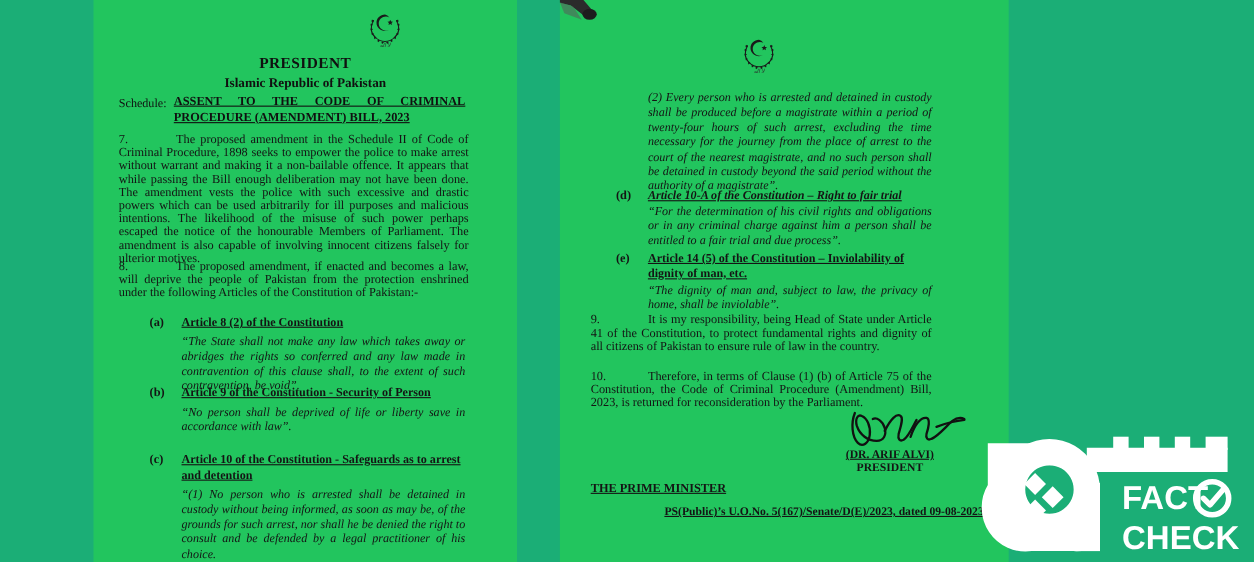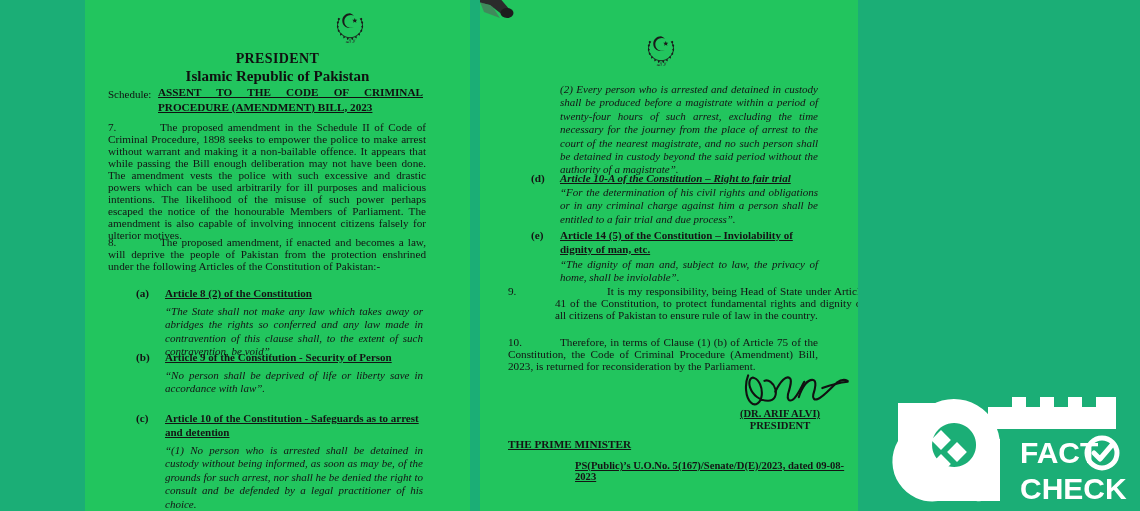--- a/index.html
+++ b/index.html
@@ -18,21 +18,21 @@
 
   
   .sheet {
     position: absolute;
     top: 0;
     height: 511px;
     background: #22c55e;
     overflow: hidden;
   }
   #sheet-1 { left: 85px;  width: 385px; }
-  #sheet-2 { left: 480px; width: 378px; }
+  #sheet-2 { left: 509px; width: 408px; }
 
   .page-inner {
     position: absolute;
     inset: 0;
     color: #141414;
   }
 
   
   .clip {
     position: absolute;
@@ -92,21 +92,21 @@
     position: absolute;
     font-size: 11px;
     font-style: italic;
     text-align: justify;
     text-align-last: left;
     line-height: 1.22;
   }
 
   
   #p1-title   { left: 0;   top: 51px;  width: 385px; font-size: 14px; letter-spacing: .4px;}
-  #p1-sub     { left: 0;   top: 68px;  width: 385px; font-size: 15px; }
+  #p1-sub     { left: 0;   top: 68px;  width: 385px; font-size: 12px; }
   #p1-subjlbl { left: 23px;  top: 88px;  font-size: 11px; }
   #p1-subjval { left: 73px;  top: 85px;  width: 265px; font-size: 11.2px;
                 font-weight: bold; text-decoration: underline;
                 text-align: justify; text-align-last: left; line-height: 1.3; }
 
   
   #sig {
     position: absolute;
     left: 262px;
     top: 370px;
@@ -225,21 +225,21 @@
 
       <div class="letter" style="left:51px; top:172px;">(d)</div>
       <div class="subhead i" style="left:80px; top:172px; width:258px;">Article 10-A of the Constitution – Right to fair trial</div>
       <div class="subquote" style="left:80px; top:186px; width:258px;">“For the determination of his civil rights and obligations or in any criminal charge against him a person shall be entitled to a fair trial and due process”.</div>
 
       <div class="letter" style="left:51px; top:229px;">(e)</div>
       <div class="subhead" style="left:80px; top:229px; width:258px;">Article 14 (5) of the Constitution –  Inviolability of dignity of man, etc.</div>
       <div class="subquote" style="left:80px; top:258px; width:258px;">“The dignity of man and, subject to law, the privacy of home, shall be inviolable”.</div>
 
       <div class="num" style="left:28px; top:285px;">9.</div>
-      <div class="para just" style="left:28px; top:285px; width:310px;margin-left:47px;"><span class="lead"></span><span>It is my responsibility, being Head of State under Article 41 of the Constitution, to protect fundamental rights and dignity of all citizens of Pakistan to ensure rule of law in the country.</span></div>
+      <div class="para just" style="left:28px; top:285px; width:310px;"><span class="lead"></span><span>It is my responsibility, being Head of State under Article 41 of the Constitution, to protect fundamental rights and dignity of all citizens of Pakistan to ensure rule of law in the country.</span></div>
 
       <div class="num" style="left:28px; top:336px;">10.</div>
       <div class="para just" style="left:28px; top:336px; width:310px;"><span class="lead"></span><span>Therefore, in terms of Clause (1) (b) of Article 75 of the Constitution, the Code of Criminal Procedure (Amendment) Bill, 2023, is returned for reconsideration by the Parliament.</span></div>
 
       <svg id="sig" viewBox="0 0 120 42">
         <g fill="none" stroke="#111" stroke-width="2.3" stroke-linecap="round" stroke-linejoin="round">
           <path d="M6 6 C2 16 3 30 9 36 C14 41 20 36 21 28 C22 19 18 11 13 9 C9 7 6 12 8 19 C11 28 19 34 28 34 C35 34 38 28 36 21 C34 14 28 10 24 12"></path>
           <path d="M36 24 C42 12 48 6 52 9 C55 11 52 20 50 27 C49 32 51 35 55 33 C60 30 64 20 68 13"></path>
           <path d="M62 30 C66 18 72 10 78 11 C82 12 80 21 78 27 C77 31 79 34 83 32 C90 29 97 20 104 14 C108 11 112 10 116 12"></path>
           <path d="M88 20 C96 17 106 14 116 13"></path>

